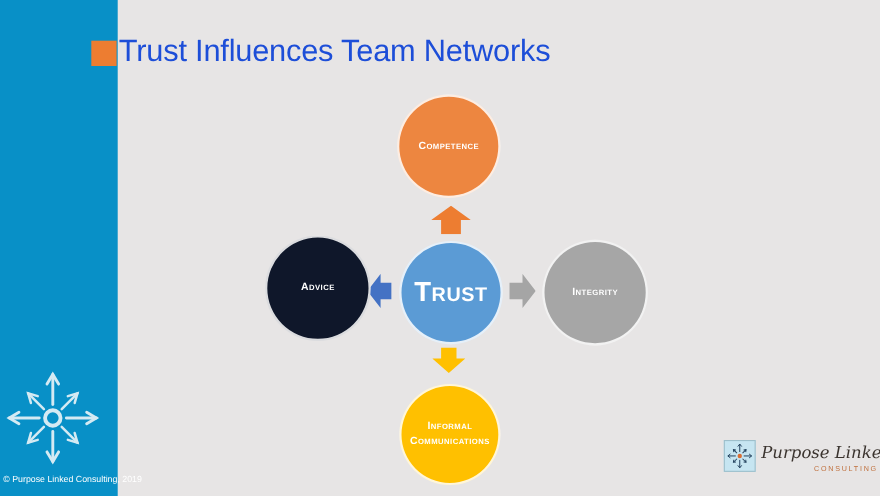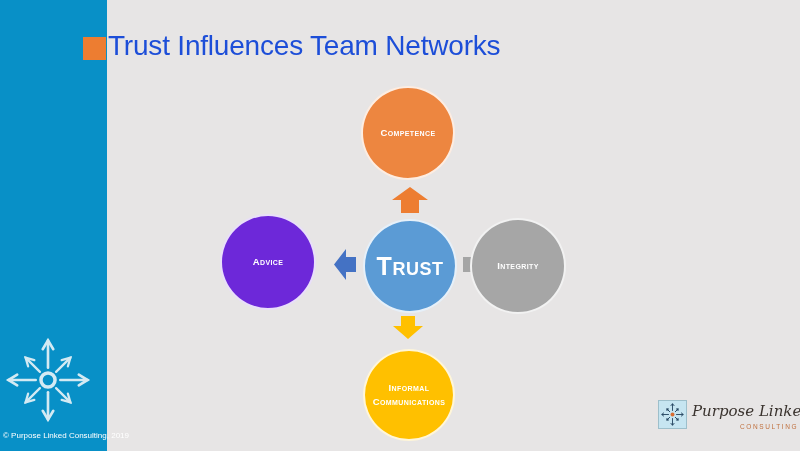--- a/index.html
+++ b/index.html
@@ -13,23 +13,23 @@
 
   
   .title-bullet{position:absolute;left:83px;top:37px;width:23px;height:23px;background:#ED7D31;}
   .page-title{position:absolute;left:108px;top:30px;font-size:28px;color:#1d4ed8;letter-spacing:-0.2px;white-space:nowrap;}
 
   
   .node{position:absolute;border-radius:50%;box-sizing:border-box;border:2px solid rgba(255,255,255,0.85);
         display:flex;align-items:center;justify-content:center;text-align:center;color:#FFFFFF;}
   .node-label{font-variant:small-caps;font-weight:700;font-size:9.5px;letter-spacing:0.4px;line-height:1.5;}
   .node-competence{left:361px;top:86px;width:94px;height:94px;background:#ED8640;}
-  .node-advice{left:220px;top:214px;width:96px;height:96px;background:#6d28d9;}
+  .node-advice{left:241px;top:214px;width:96px;height:96px;background:#0f172a;}
   .node-trust{left:363px;top:219px;width:94px;height:94px;background:#5B9BD5;}
-  .node-integrity{left:470px;top:218px;width:96px;height:96px;background:#A6A6A6;}
+  .node-integrity{left:493px;top:218px;width:96px;height:96px;background:#A6A6A6;}
   .node-informal{left:363px;top:349px;width:92px;height:92px;background:#FFC000;}
   .trust-label{font-variant:small-caps;font-weight:700;font-size:25px;letter-spacing:0.5px;}
   .informal-width{display:inline-block;width:78px;}
 
   
   .arrow{position:absolute;}
   .arrow-up{left:392px;top:187px;}
   .arrow-left{left:334px;top:249px;}
   .arrow-right{left:463px;top:249px;}
   .arrow-down{left:393px;top:316px;}

